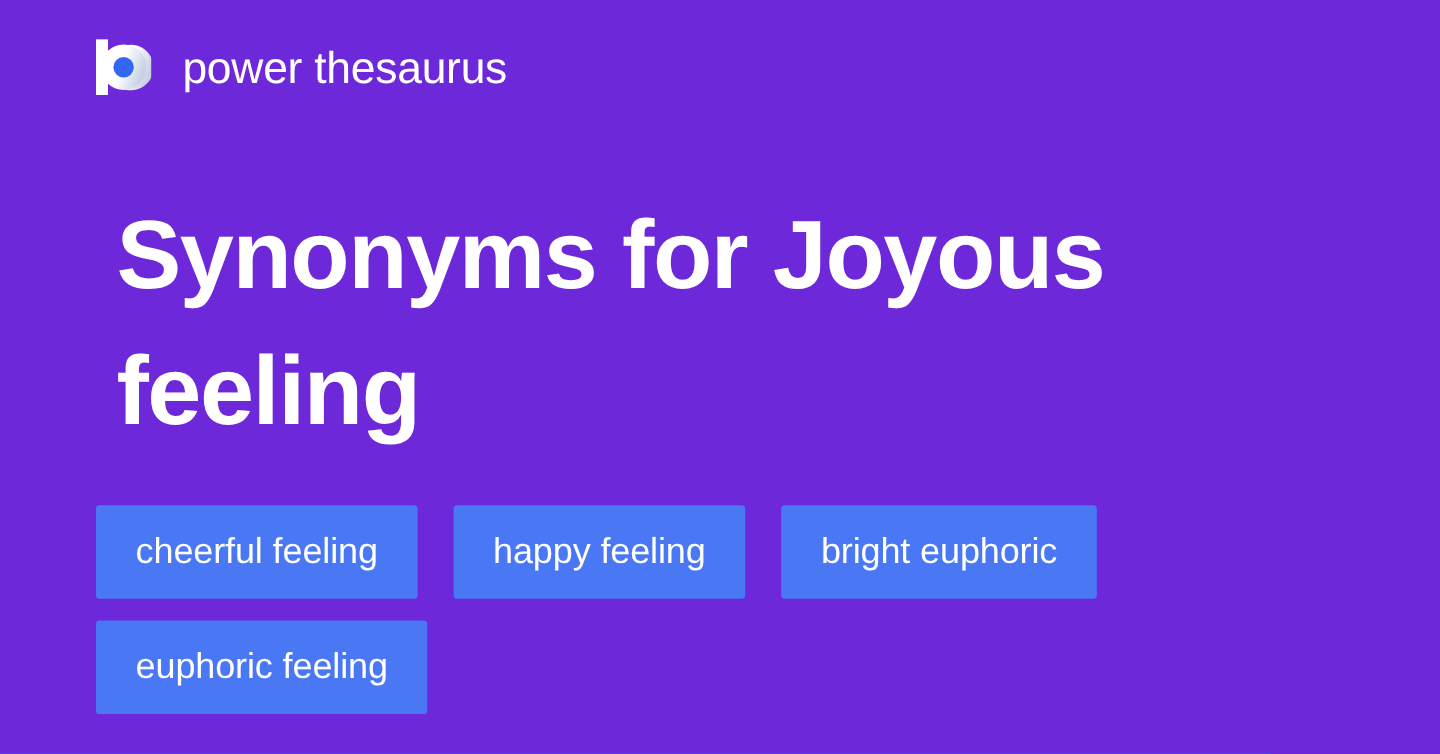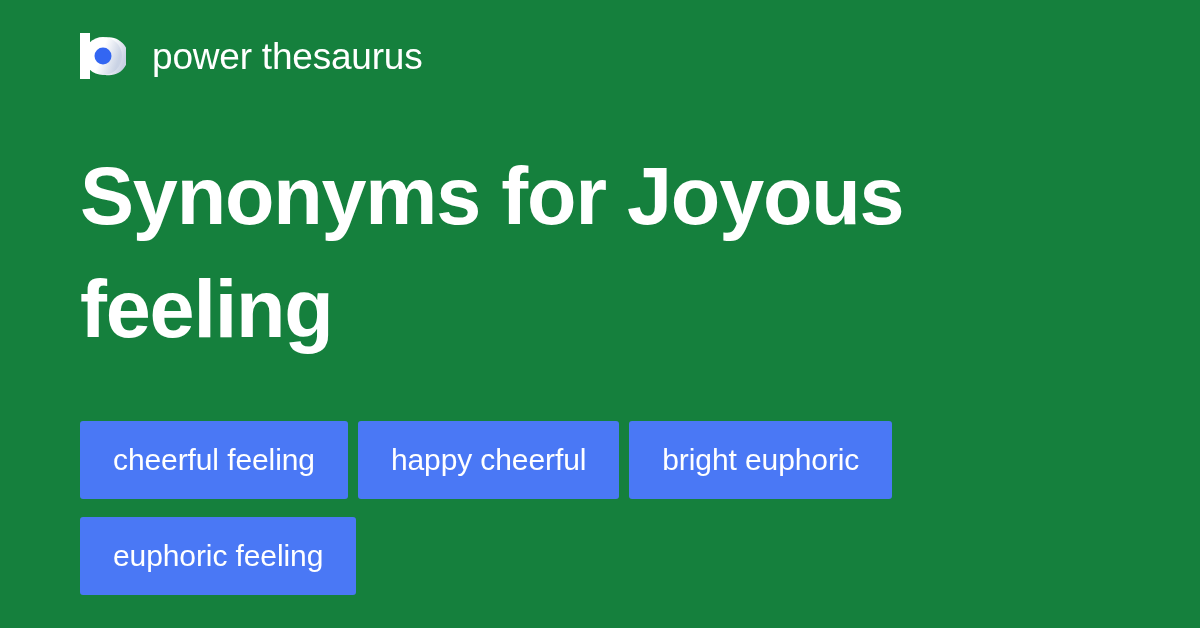--- a/index.html
+++ b/index.html
@@ -12,21 +12,21 @@
     height: 628px;
     overflow: hidden;
     font-family: "Liberation Sans", sans-serif;
     background: #3366f2;
   }
 
   #card {
     position: relative;
     width: 1200px;
     height: 628px;
-    background: #15803d;
+    background: #6d28d9;
     box-sizing: border-box;
   }
 
   
   #brand {
     position: absolute;
     left: 80px;
     top: 28px;
     display: flex;
     align-items: center;
@@ -54,32 +54,32 @@
   #headline {
     position: absolute;
     left: 80px;
     top: 140px;
     width: 960px;
     color: #ffffff;
     font-size: 81px;
     font-weight: 700;
     line-height: 113px;
     letter-spacing: -1.2px;
-    margin: 0;
+    margin: 17px;
   }
 
   
   #chips {
     position: absolute;
     left: 80px;
     top: 421px;
     width: 1010px;
     display: flex;
     flex-wrap: wrap;
-    gap: 18px 10px;
+    gap: 18px 30px;
     align-content: flex-start;
   }
 
   .chip {
     background: #4a78f5;
     border-radius: 3px;
     height: 78px;
     box-sizing: border-box;
     padding: 0 33px;
     display: flex;
@@ -116,18 +116,18 @@
 
       <rect x="0" y="2" width="10" height="46" fill="#ffffff"></rect>
     </svg>
     <span id="brand-name">power thesaurus</span>
   </div>
 
   <h1 id="headline">Synonyms for Joyous feeling</h1>
 
   <div id="chips">
     <div class="chip">cheerful feeling</div>
-    <div class="chip">happy cheerful</div>
+    <div class="chip">happy feeling</div>
     <div class="chip">bright euphoric</div>
     <div class="chip">euphoric feeling</div>
   </div>
 
 </div>
 
 </body></html>

